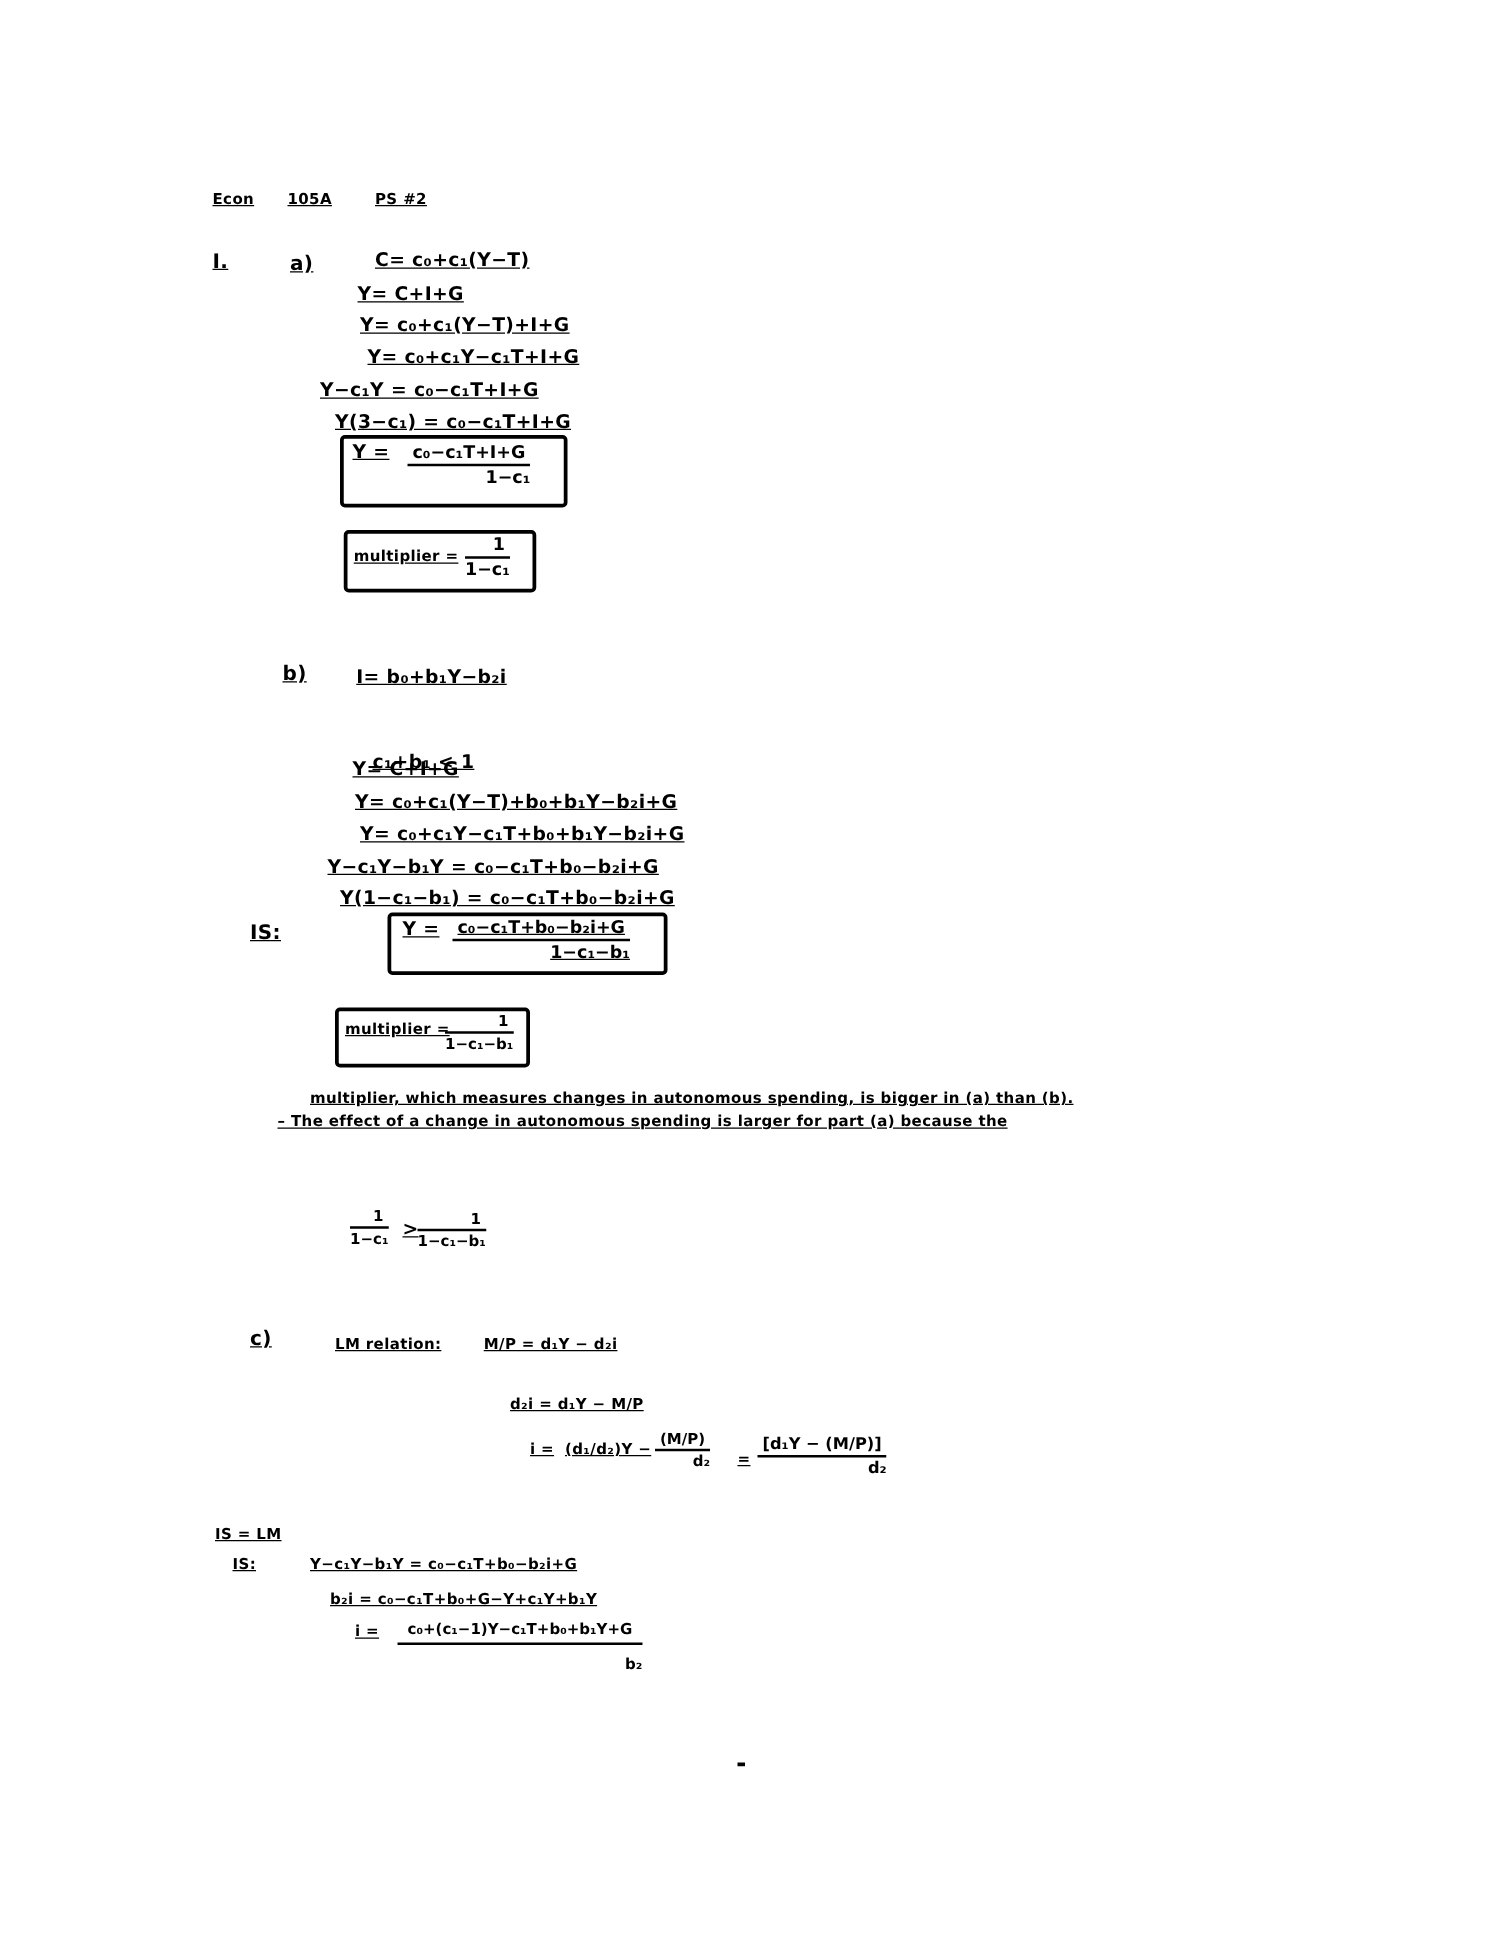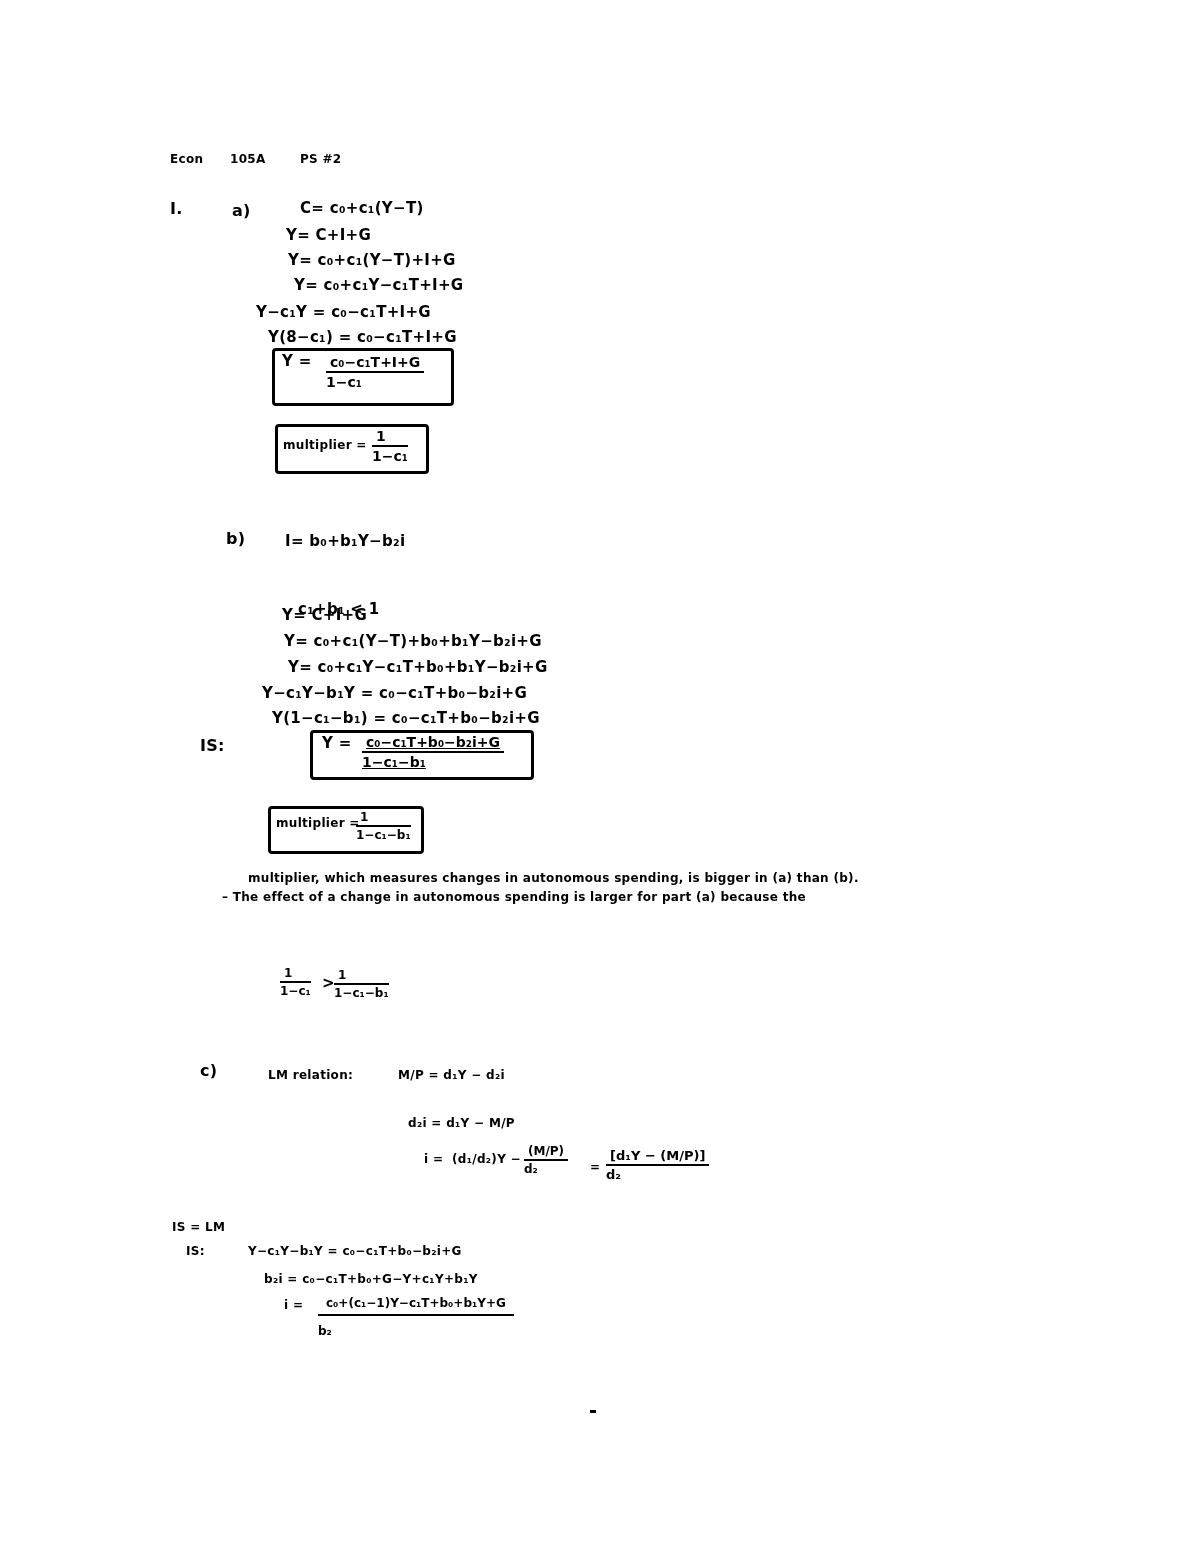--- a/index.html
+++ b/index.html
@@ -1,43 +1,43 @@
 <!DOCTYPE html>
 <html><head>
   <meta charset="utf-8">
   <style>
     html, body { margin: 0; padding: 0; background: #ffffff; }
     body { width: 1200px; height: 1553px; position: relative; overflow: hidden;
            font-family: "DejaVu Sans", sans-serif; color: #000; }
     .ln { position: absolute; white-space: nowrap; font-weight: bold; font-size: 15px;
-          letter-spacing: 0.3px; line-height: 18px; }
+          letter-spacing: 0.3px; line-height: 18px; text-decoration: underline; }
     .sm { font-size: 12px; }
     .lbl { font-size: 16px; }
     .box { position: absolute; border: 3px solid #000; border-radius: 4px; }
-    .frac { position: absolute; display: inline-block; text-align: left; font-weight: bold; font-size: 14px; white-space: nowrap; }
+    .frac { position: absolute; display: inline-block; text-align: right; font-weight: bold; font-size: 14px; white-space: nowrap; }
     .frac .num { display: block; border-bottom: 2px solid #000; padding: 0 4px 1px; }
     .frac .den { display: block; padding-top: 1px; }
     .dot { position: absolute; width: 6px; height: 3px; background: #000; }
   </style>
 </head>
 <body>
 
 <div class="ln sm" style="left:170px;top:150px;">Econ</div>
 <div class="ln sm" style="left:230px;top:150px;">105A</div>
 <div class="ln sm" style="left:300px;top:150px;">PS #2</div>
 
 <div class="ln lbl" style="left:170px;top:200px;">I.</div>
 
 <div class="ln lbl" style="left:232px;top:202px;">a)</div>
 <div class="ln" style="left:300px;top:199px;">C= c₀+c₁(Y−T)</div>
 <div class="ln" style="left:286px;top:226px;">Y= C+I+G</div>
 <div class="ln" style="left:288px;top:251px;">Y= c₀+c₁(Y−T)+I+G</div>
 <div class="ln" style="left:294px;top:276px;">Y= c₀+c₁Y−c₁T+I+G</div>
 <div class="ln" style="left:256px;top:303px;">Y−c₁Y = c₀−c₁T+I+G</div>
-<div class="ln" style="left:268px;top:328px;">Y(8−c₁) = c₀−c₁T+I+G</div>
+<div class="ln" style="left:268px;top:328px;">Y(3−c₁) = c₀−c₁T+I+G</div>
 
 <div class="box" style="left:272px;top:348px;width:176px;height:52px;"></div>
 <div class="ln" style="left:282px;top:352px;">Y =</div>
 <div class="frac" style="left:326px;top:354px;">
   <span class="num">c₀−c₁T+I+G</span>
   <span class="den">1−c₁</span>
 </div>
 
 <div class="box" style="left:275px;top:424px;width:148px;height:44px;"></div>
 <div class="ln sm" style="left:283px;top:436px;">multiplier =</div>
@@ -78,21 +78,21 @@
   <span class="den">1−c₁</span>
 </div>
 <div class="ln" style="left:322px;top:974px;">&gt;</div>
 <div class="frac" style="left:334px;top:968px;font-size:12px;">
   <span class="num">1</span>
   <span class="den">1−c₁−b₁</span>
 </div>
 
 <div class="ln lbl" style="left:200px;top:1062px;">c)</div>
 <div class="ln sm" style="left:268px;top:1066px;text-align:right;">LM relation:</div>
-<div class="ln sm" style="left:398px;top:1066px;">M/P = d₁Y − d₂i</div>
+<div class="ln sm" style="left:387px;top:1066px;">M/P = d₁Y − d₂i</div>
 <div class="ln sm" style="left:408px;top:1114px;">d₂i = d₁Y − M/P</div>
 <div class="ln sm" style="left:424px;top:1150px;">i =</div>
 <div class="ln sm" style="left:452px;top:1150px;">(d₁/d₂)Y −</div>
 <div class="frac" style="left:524px;top:1144px;font-size:12px;">
   <span class="num">(M/P)</span>
   <span class="den">d₂</span>
 </div>
 <div class="ln sm" style="left:590px;top:1158px;">=</div>
 <div class="frac" style="left:606px;top:1148px;font-size:13px;">
   <span class="num">[d₁Y − (M/P)]</span>

